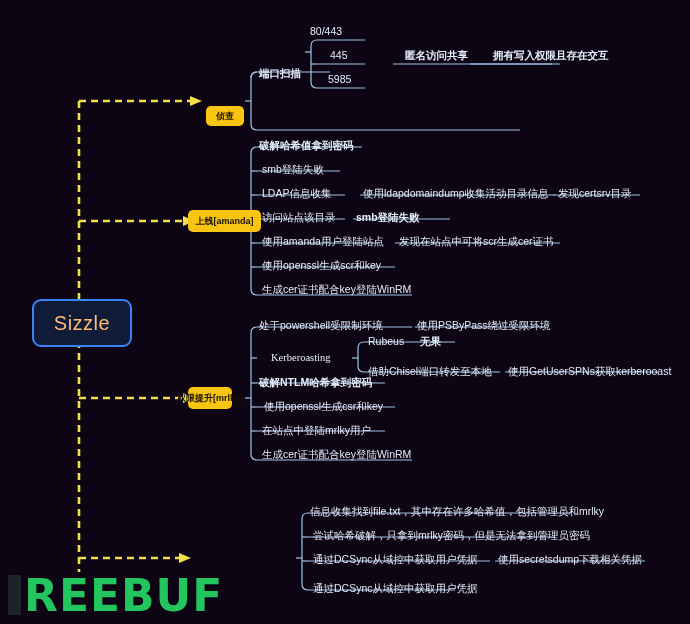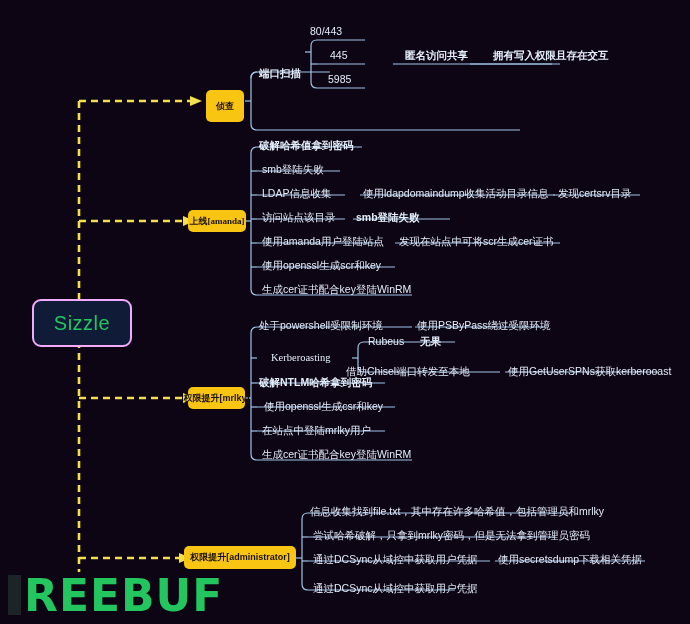--- a/index.html
+++ b/index.html
@@ -27,23 +27,23 @@
   }
 
   
   svg.lines{position:absolute;left:0;top:0;width:690px;height:624px;pointer-events:none;}
 
   
   .node{position:absolute;box-sizing:border-box;}
 
   .root-node{
     background:#101b38;
-    border:2px solid #f0abfc;
+    border:2px solid #3b82f6;
     border-radius:9px;
-    color:#22c55e;
+    color:#fdba74;
     font-size:20px;
     display:flex;align-items:center;justify-content:center;
     letter-spacing:.5px;
   }
 
   .stage-node{
     background:#f9c513;
     border-radius:5px;
     color:#1a1208;
     font-size:9px;
@@ -160,35 +160,32 @@
       <polygon points="183,216 195,221 183,226"></polygon>
       <polygon points="183,393 195,398 183,403"></polygon>
       <polygon points="179,553 191,558 179,563"></polygon>
     </g>
   </svg>
 
   <div class="node root-node" style="left:32px;top:299px;width:100px;height:48px;">
     <span>Sizzle</span>
   </div>
 
-  <div class="node stage-node" style="left:206px;top:90px;width:38px;height:32px;">
+  <div class="node stage-node" style="left:206px;top:106px;width:38px;height:20px;">
     <span>侦查</span>
   </div>
 
-  <div class="node stage-node" style="left:188px;top:210px;width:58px;height:22px;font-family:Liberation Serif, serif;">
+  <div class="node stage-node" style="left:188px;top:210px;width:73px;height:22px;">
     <span>上线[amanda]</span>
   </div>
 
-  <div class="node stage-node" style="left:188px;top:387px;width:57px;height:22px;justify-content:center;">
+  <div class="node stage-node" style="left:188px;top:387px;width:44px;height:22px;justify-content:center;">
     <span>权限提升[mrlky]</span>
   </div>
 
-  <div class="node stage-node" style="left:184px;top:546px;width:112px;height:23px;">
-    <span>权限提升[administrator]</span>
-  </div>
 
   <div class="leaf bold" style="left:259px;top:55px;margin-top:11px;">端口扫描</div>
 
   <div class="leaf" style="left:310px;top:24px;">80/443</div>
   <div class="leaf" style="left:330px;top:48px;">445</div>
   <div class="leaf" style="left:328px;top:72px;">5985</div>
 
   <div class="leaf bold" style="left:405px;top:48px;font-family:Liberation Serif, serif;">匿名访问共享</div>
   <div class="leaf bold" style="left:493px;top:48px;">拥有写入权限且存在交互</div>
 
@@ -204,21 +201,21 @@
   <div class="leaf" style="left:399px;top:234px;">发现在站点中可将scr生成cer证书</div>
   <div class="leaf" style="left:262px;top:258px;">使用openssl生成scr和key</div>
   <div class="leaf" style="left:262px;top:282px;">生成cer证书配合key登陆WinRM</div>
 
   <div class="leaf" style="left:259px;top:318px;">处于powershell受限制环境</div>
   <div class="leaf" style="left:417px;top:318px;">使用PSByPass绕过受限环境</div>
 
   <div class="leaf" style="left:271px;top:350px;font-family:Liberation Serif, serif;">Kerberoasting</div>
   <div class="leaf" style="left:368px;top:334px;">Rubeus</div>
   <div class="leaf bold" style="left:420px;top:334px;">无果</div>
-  <div class="leaf" style="left:346px;top:364px;">借助Chisel端口转发至本地</div>
+  <div class="leaf" style="left:368px;top:364px;">借助Chisel端口转发至本地</div>
   <div class="leaf" style="left:508px;top:364px;">使用GetUserSPNs获取kerberooast</div>
 
   <div class="leaf bold" style="left:259px;top:375px;">破解NTLM哈希拿到密码</div>
   <div class="leaf" style="left:264px;top:399px;">使用openssl生成csr和key</div>
   <div class="leaf" style="left:262px;top:423px;">在站点中登陆mrlky用户</div>
   <div class="leaf" style="left:262px;top:447px;">生成cer证书配合key登陆WinRM</div>
 
   <div class="leaf" style="left:310px;top:504px;">信息收集找到file.txt，其中存在许多哈希值，包括管理员和mrlky</div>
   <div class="leaf" style="left:313px;top:528px;">尝试哈希破解，只拿到mrlky密码，但是无法拿到管理员密码</div>
   <div class="leaf" style="left:313px;top:552px;">通过DCSync从域控中获取用户凭据</div>

